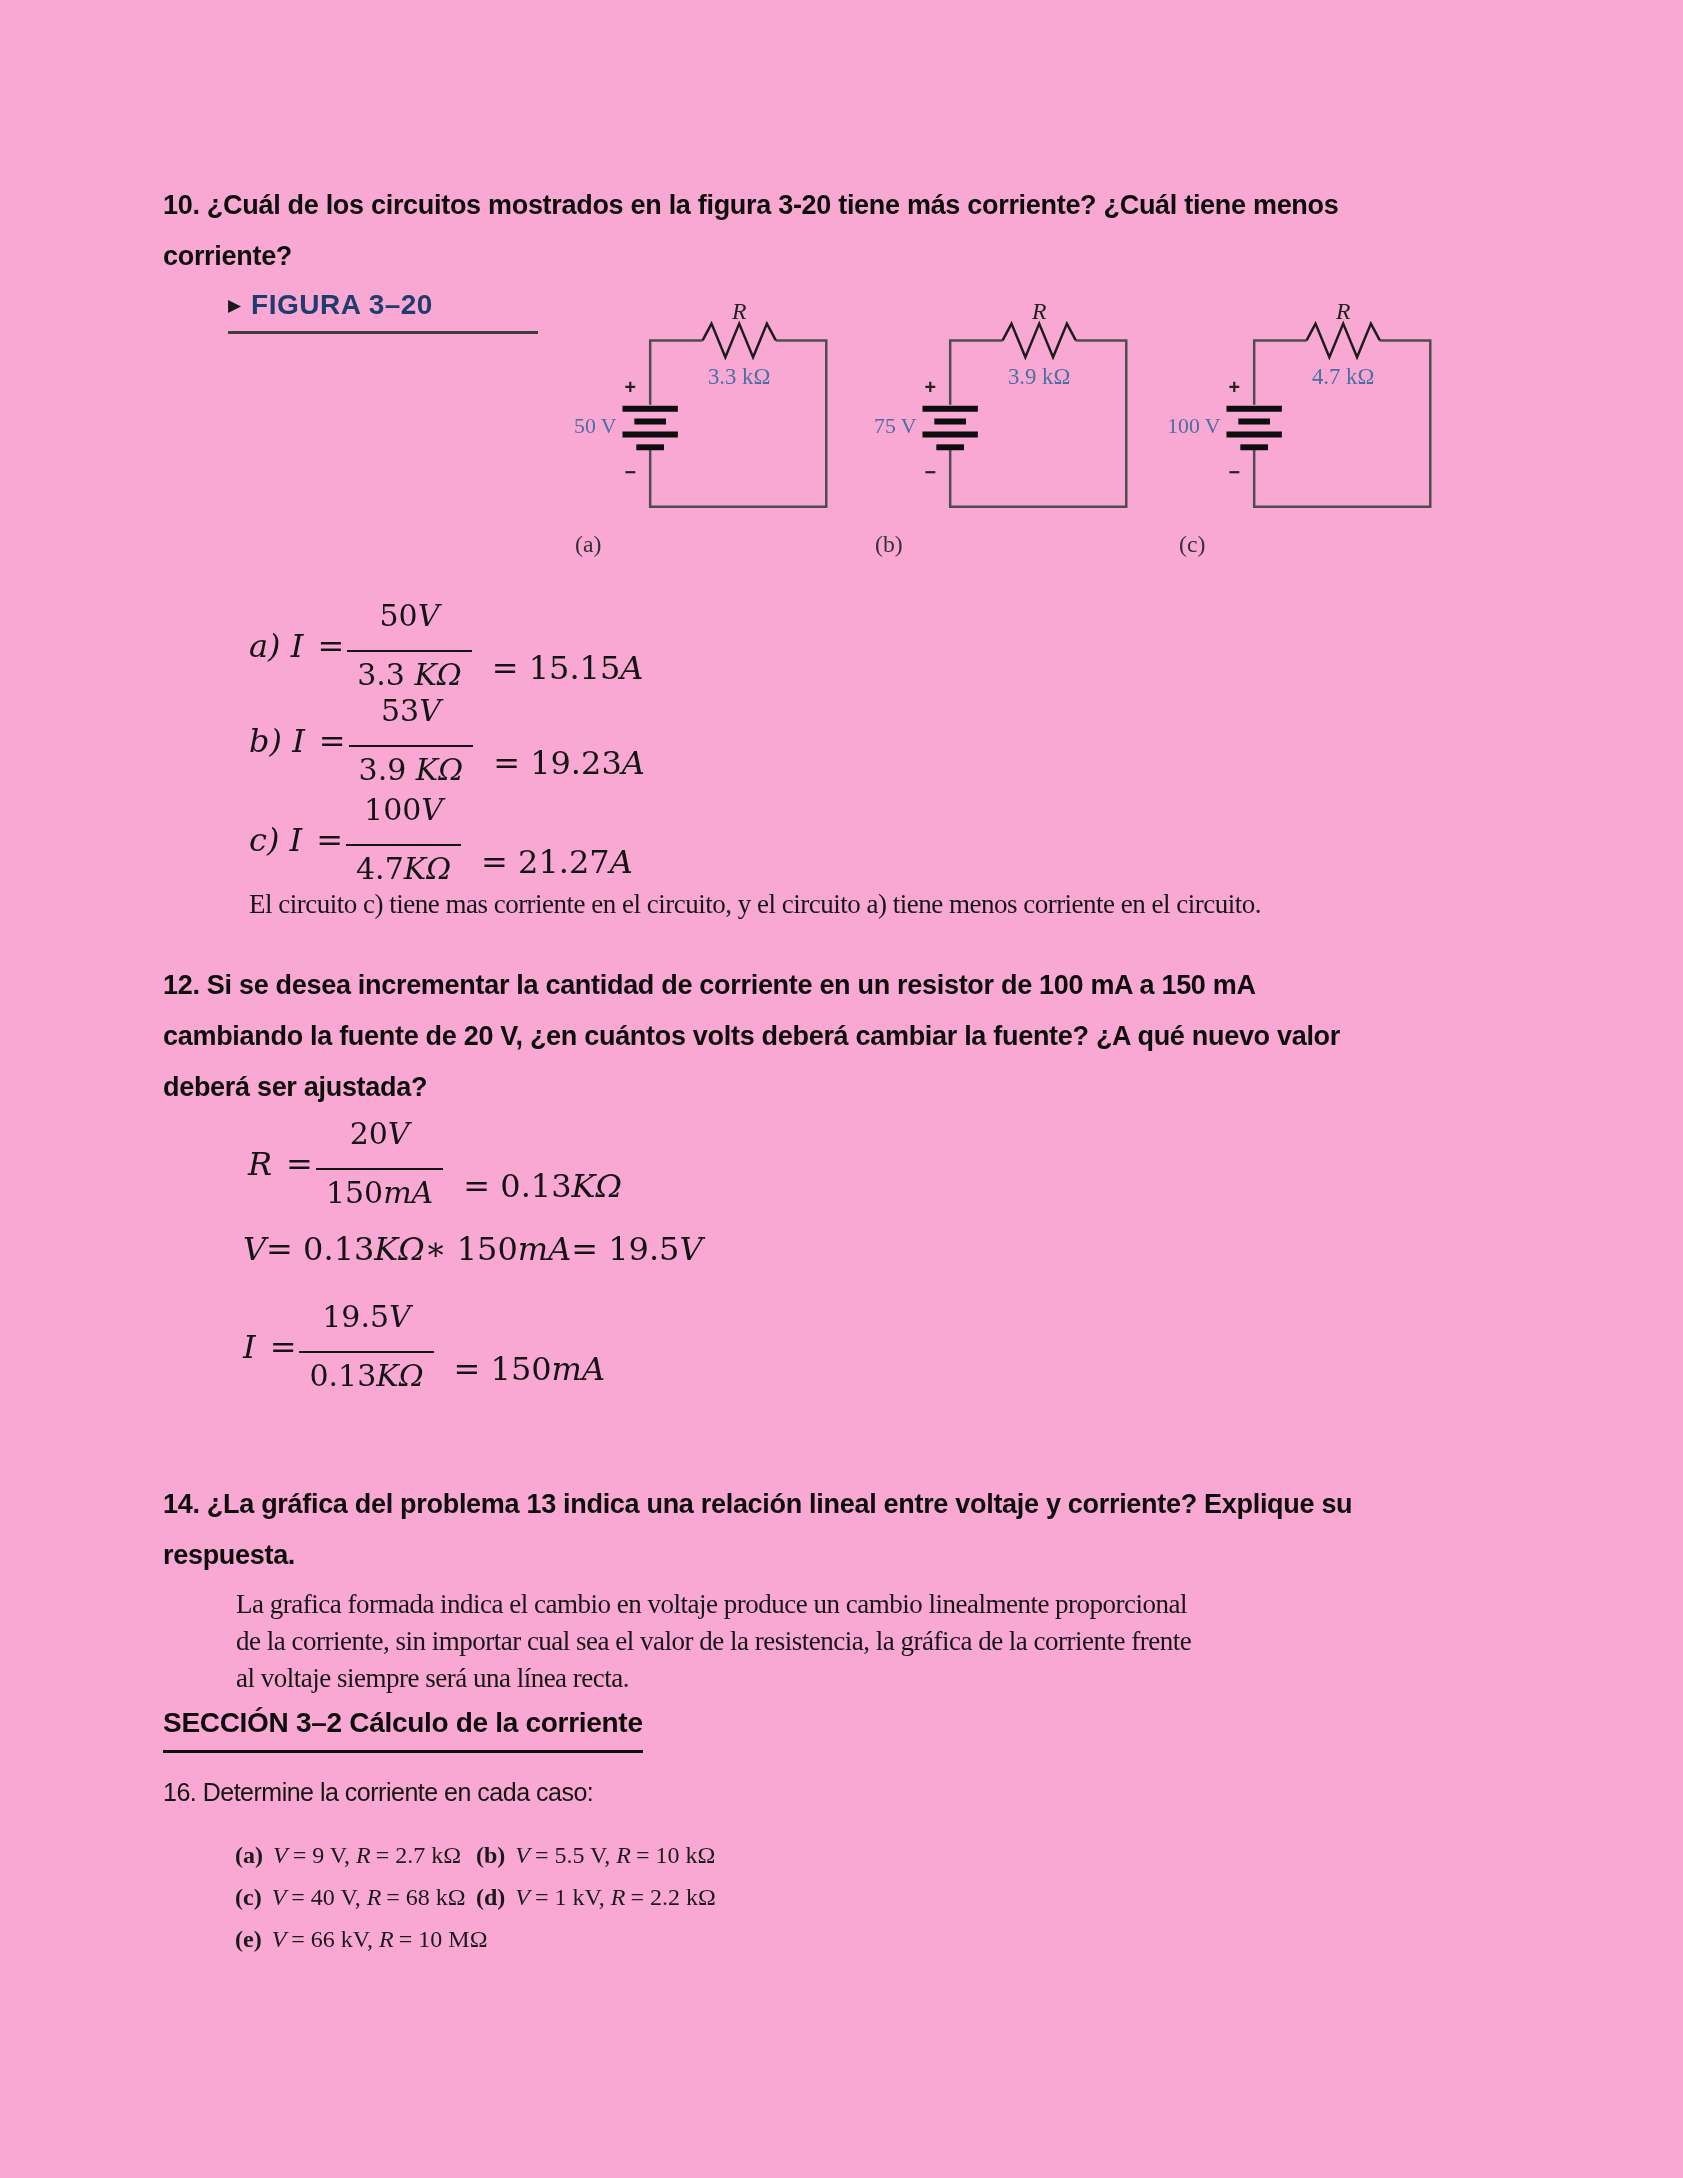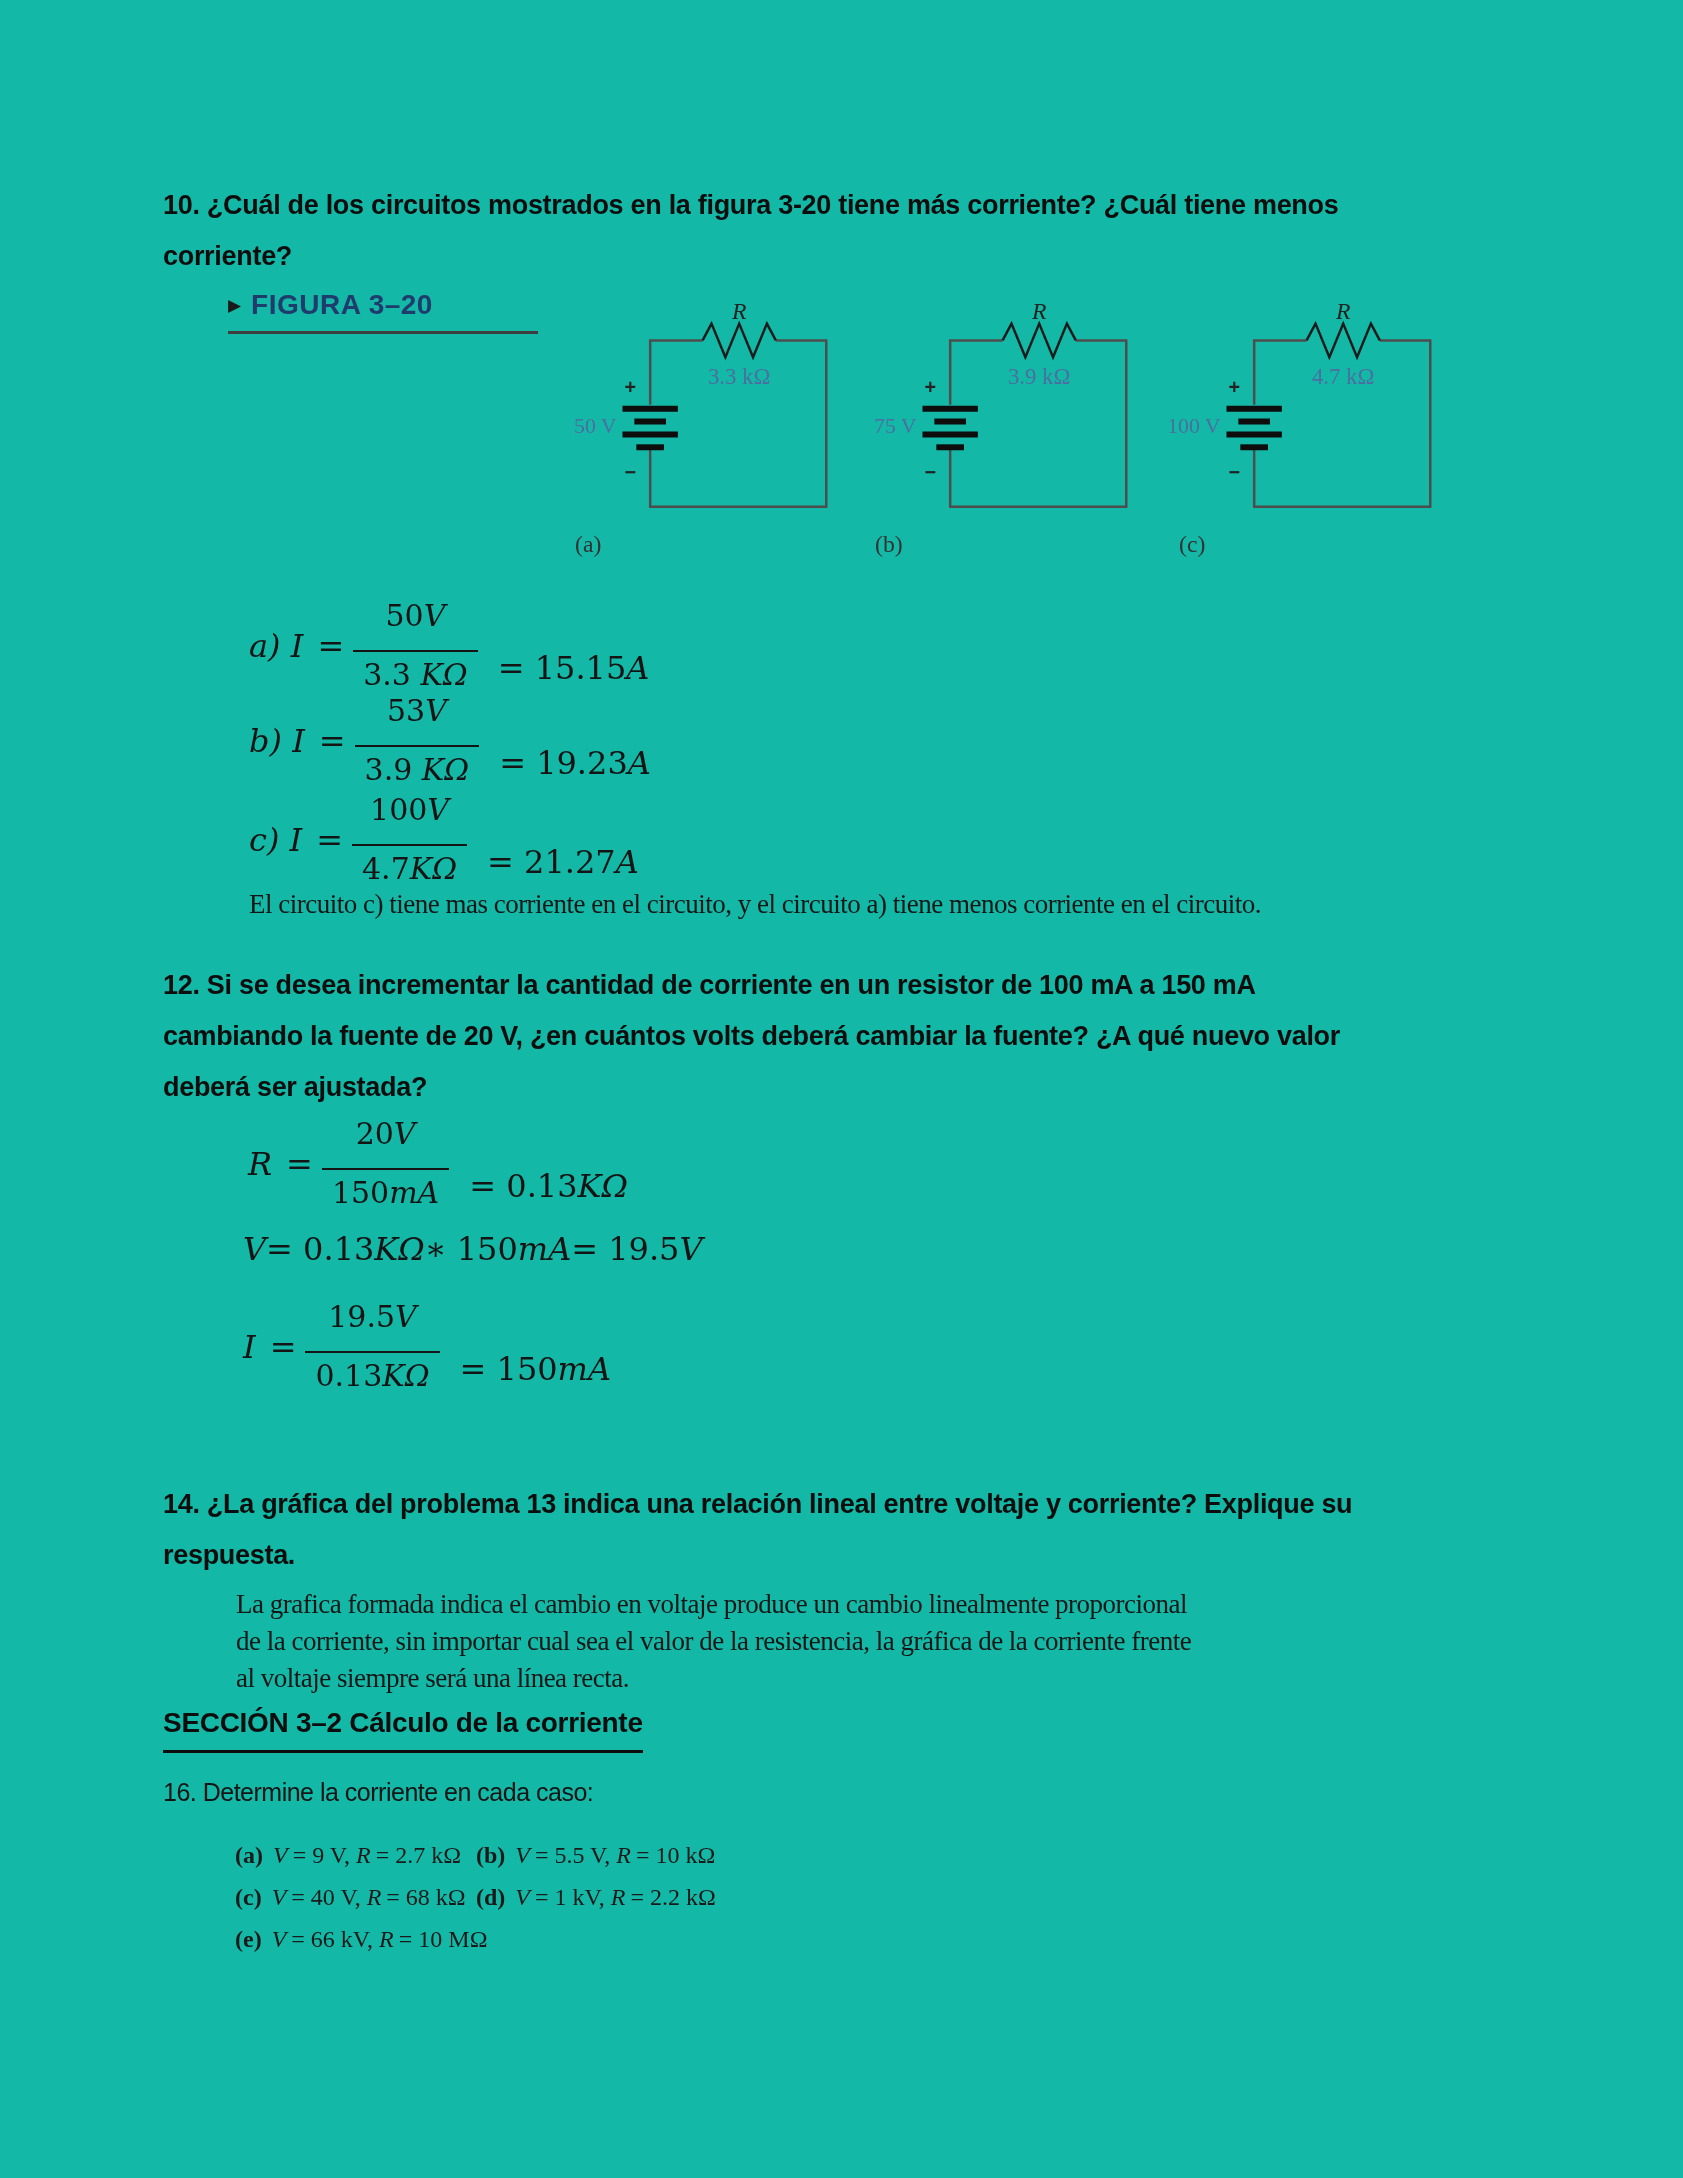--- a/index.html
+++ b/index.html
@@ -1,16 +1,16 @@
 <!DOCTYPE html>
 <html><head>
 <meta charset="utf-8">
 <style>
   html,body{margin:0;padding:0;background:#e8e8e8;}
-  #page{position:relative;width:1683px;height:2178px;background:#14b8a6;overflow:hidden;
+  #page{position:relative;width:1683px;height:2178px;background:#f9a8d4;overflow:hidden;
         font-family:"Liberation Sans",sans-serif;color:#141414;}
   .abs{position:absolute;}
 
   
   .qhead{font-family:"Liberation Sans",sans-serif;font-weight:bold;font-size:27px;
          letter-spacing:-0.3px;color:#0d0d0d;line-height:51px;white-space:nowrap;}
 
   
   .ser{font-family:"Liberation Serif",serif;font-size:27px;letter-spacing:-0.5px;
        color:#161616;white-space:nowrap;}
@@ -20,21 +20,21 @@
   .fig-label{display:flex;align-items:center;gap:10px;padding-bottom:10px;
              border-bottom:3px solid #3d3d3d;width:310px;}
   .fig-label .tri{font-size:17px;color:#1a1a1a;line-height:1;}
   .fig-label .txt{font-family:"Liberation Sans",sans-serif;font-weight:bold;font-size:28px;
                   letter-spacing:0.5px;color:#1f3c6d;}
 
   
   .eq{font-family:"DejaVu Serif","Liberation Serif",serif;font-size:32px;color:#141414;
       display:flex;align-items:center;white-space:nowrap;}
   .eq .it{font-style:italic;}
-  .eq .lead{margin-right:9px;}
+  .eq .lead{margin-right:3px;}
   .eq .lead .sign{margin-left:14px;}
   .frac{display:inline-flex;flex-direction:column;text-align:center;font-size:30px;margin-right:16px;}
   .frac .top{padding:0 10px 14px;line-height:40px;}
   .frac .bot{border-top:2.5px solid #141414;padding:3px 10px 0;line-height:40px;}
   .eq .res{margin-left:4px;margin-top:44px;}
 
   
   .circuit text{font-family:"Liberation Serif",serif;}
   .circuit .t-r{font-size:24px;font-style:italic;fill:#222;text-anchor:middle;}
   .circuit .t-val{font-size:23px;fill:#4a6fa0;text-anchor:middle;}

